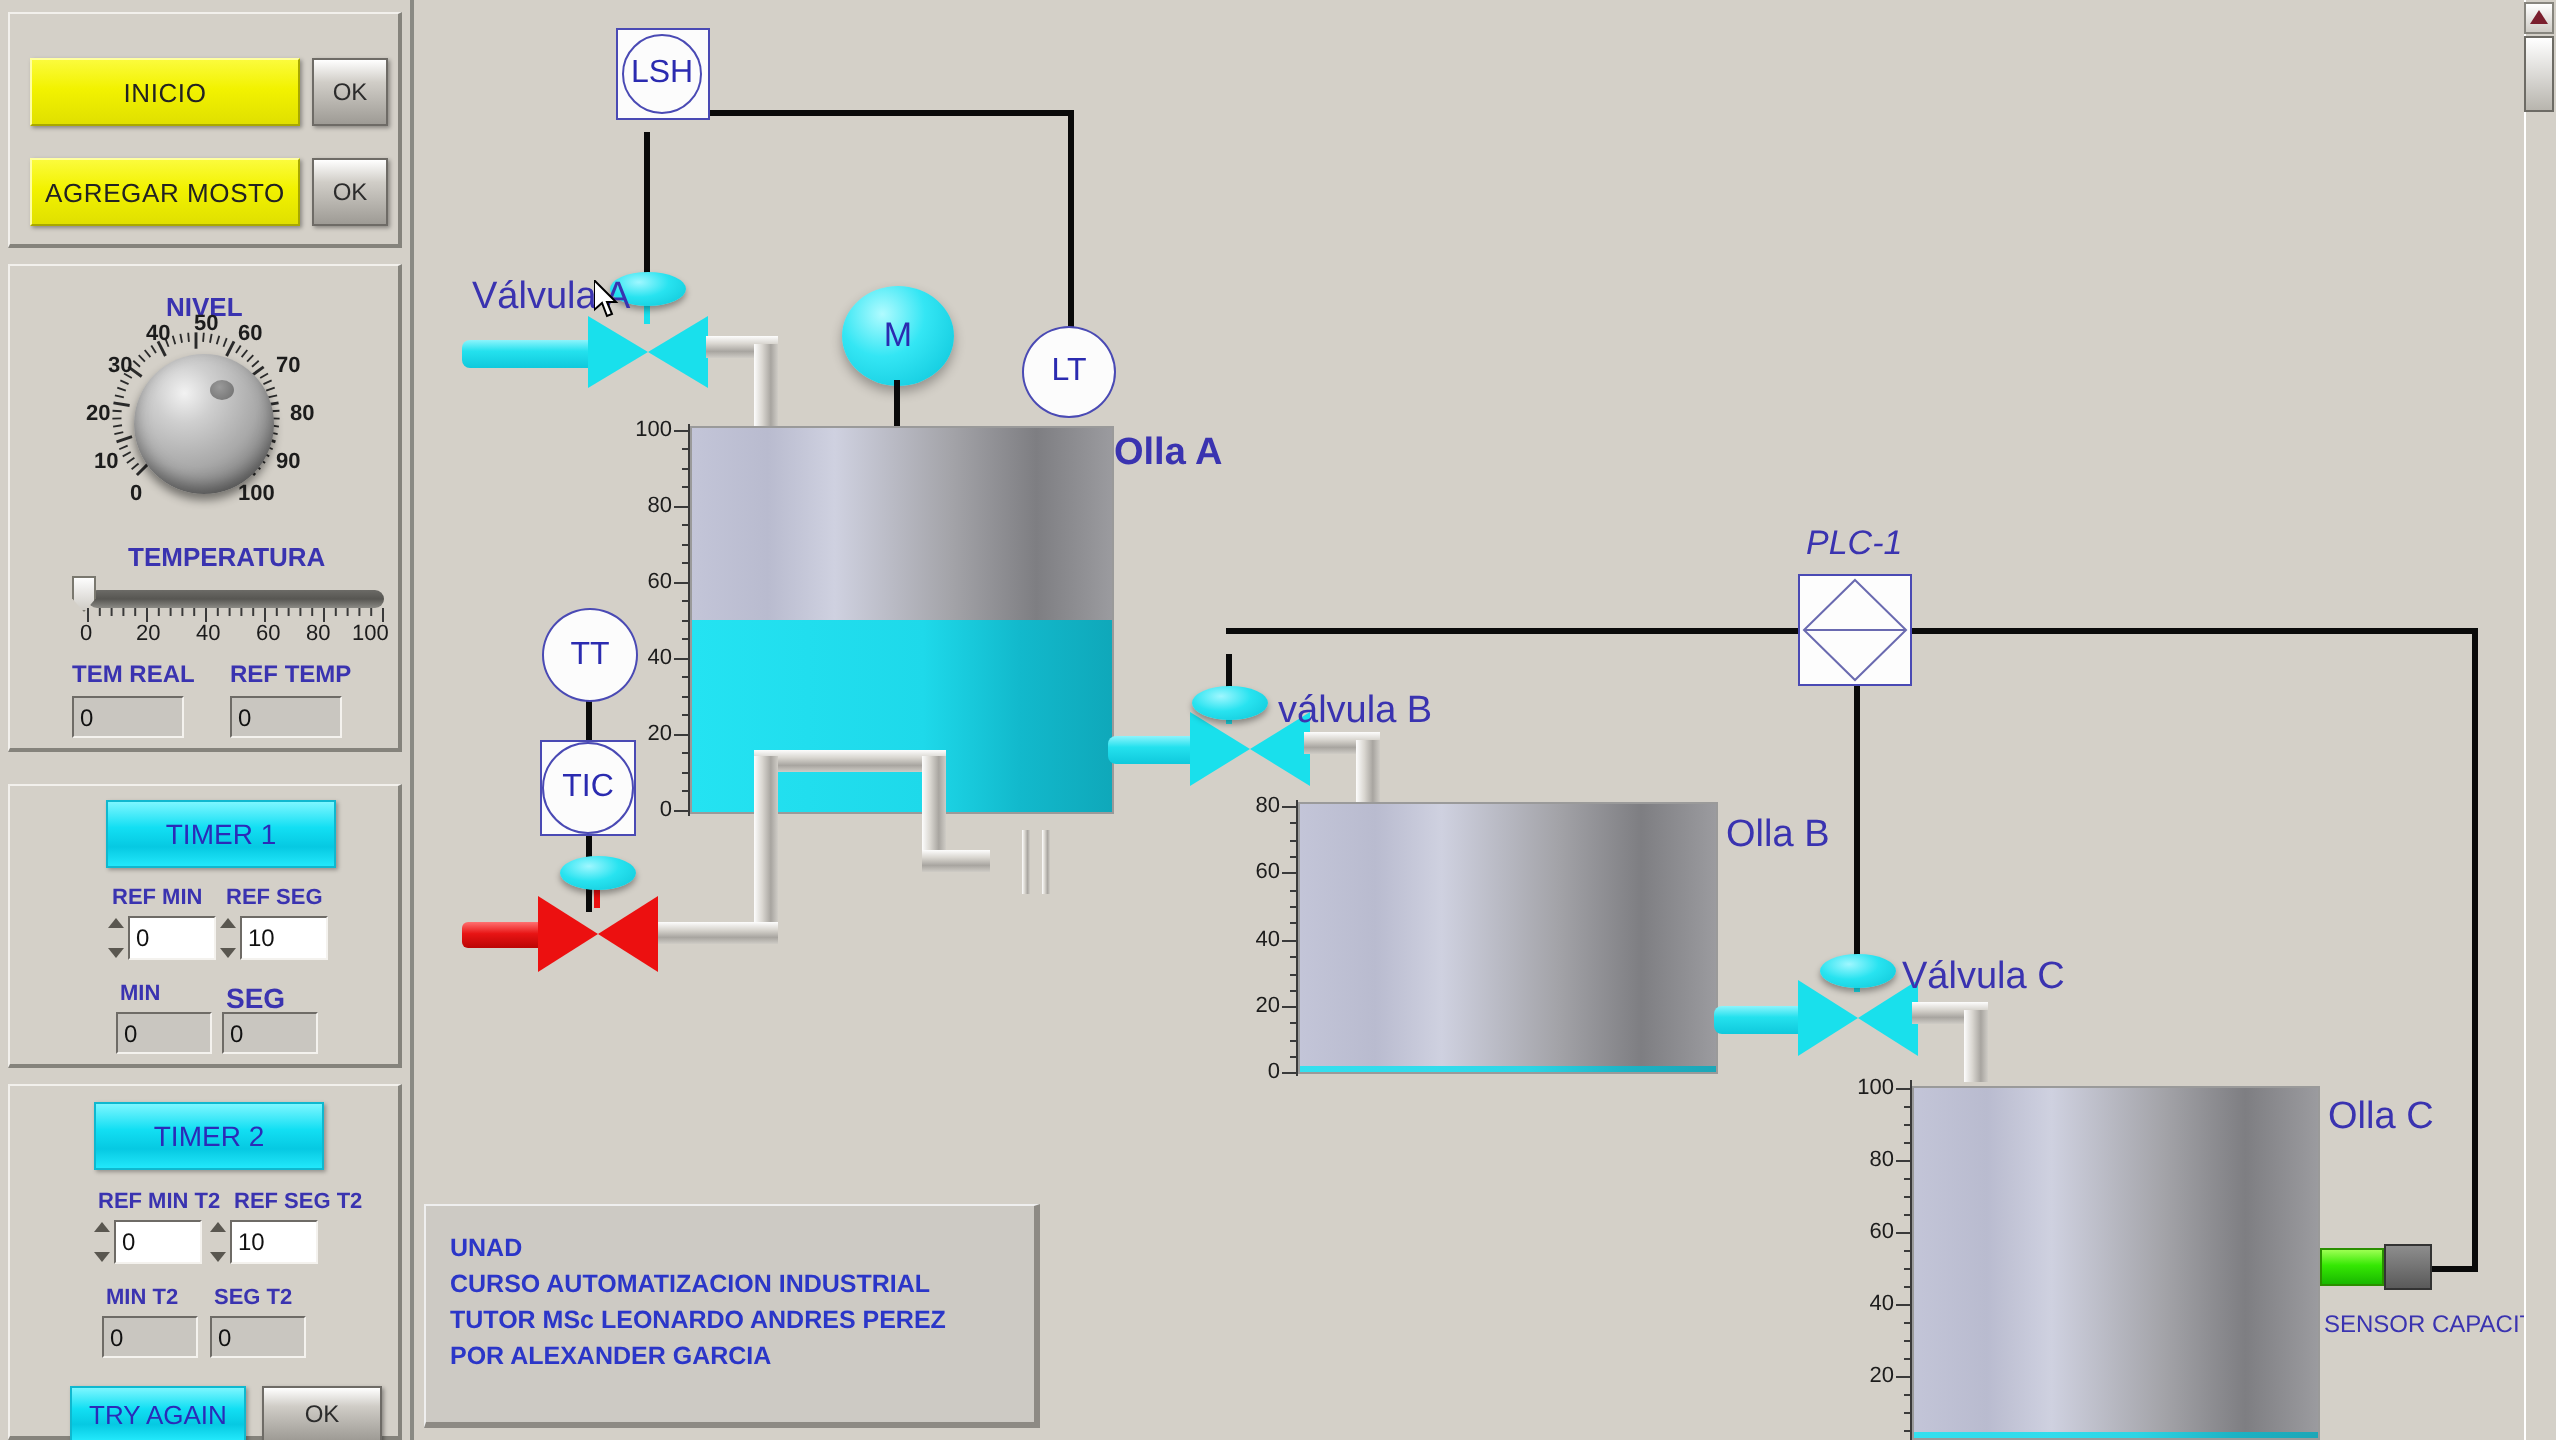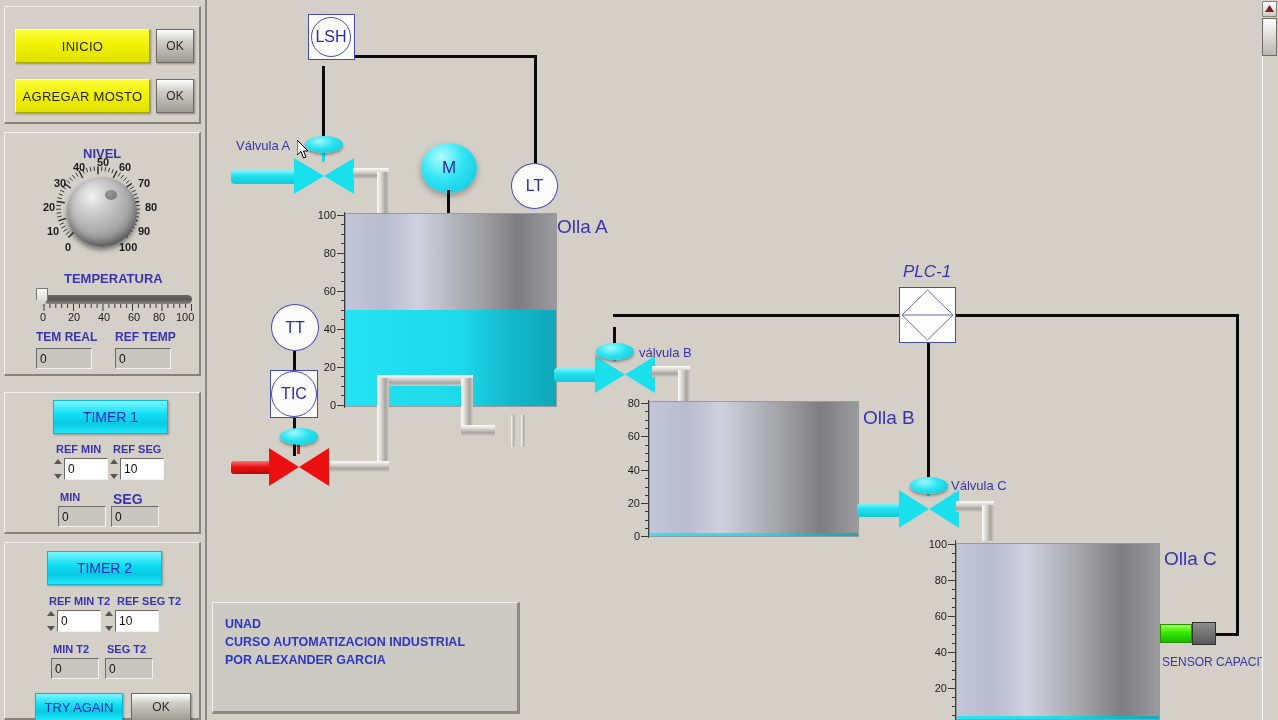--- a/index.html
+++ b/index.html
@@ -117,21 +117,21 @@
     position: absolute; right: 1px; top: 1px; width: 15px; height: 16px;
     background: linear-gradient(180deg,#ffffff,#cfccc6);
     border: 1px solid #87857e;
   }
   #vscroll-thumb {
     position: absolute; right: 1px; top: 18px; width: 15px; height: 38px;
     background: linear-gradient(180deg,#ffffff,#b8b5ae);
     border: 1px solid #6d6b65;
   }
 
-  .pi-lbl { position: absolute; color: #3a33b0; font-size: 13px; white-space: nowrap; }
+  .pi-lbl { position: absolute; color: #3a33b0; font-size: 19px; white-space: nowrap; }
   .tank-lbl { position: absolute; color: #3a33b0; font-size: 19px; white-space: nowrap; }
 
   
   .bubble {
     position: absolute; border-radius: 50%; background: #fcfcfc;
     border: 1px solid #4a4ab4;
     display: flex; align-items: center; justify-content: center;
     color: #2b2bb0; font-size: 16px;
   }
   .bubble-sq {
@@ -467,21 +467,21 @@
       <div class="tick" style="top:126px; width:4px;"></div>
         <div class="tick" style="top:136px; width:4px;"></div>
         <div class="tick" style="top:145px; width:4px;"></div>
       <div class="tick" style="top:164px; width:4px;"></div>
         <div class="tick" style="top:174px; width:4px;"></div>
         <div class="tick" style="top:183px; width:4px;"></div>
     </div>
     <div class="tank" style="left:136px; top:213px; width:212px; height:194px;">
       <div class="tank-liquid" style="height:50%;"></div>
     </div>
-    <div class="tank-lbl" style="left:348px; top:216px;">Olla A</div>
+    <div class="tank-lbl" style="left:348px; top:216px;font-weight:bold;">Olla A</div>
 
     <div class="pipe-gy" style="left:168px; top:375px; width:96px; height:11px;"></div>
     <div class="pipe-gyv" style="left:168px; top:378px; width:12px; height:86px;"></div>
     <div class="pipe-gyv" style="left:252px; top:378px; width:12px; height:54px;"></div>
     <div class="pipe-gy" style="left:252px; top:425px; width:34px; height:11px;"></div>
     <div class="pipe-gyv" style="left:302px; top:415px; width:4px; height:32px;"></div>
     <div class="pipe-gyv" style="left:312px; top:415px; width:4px; height:32px;"></div>
     <div class="pipe-gy" style="left:110px; top:461px; width:70px; height:11px;"></div>
 
     <div class="pipe-rd" style="left:22px; top:461px; width:42px; height:13px;"></div>
@@ -582,20 +582,21 @@
     </div>
     <div class="tank-lbl" style="left:955px; top:548px;">Olla C</div>
 
     <div id="sensor-green" style="left:951px; top:624px; width:32px; height:19px;"></div>
     <div id="sensor-body" style="left:983px; top:622px; width:24px; height:23px;"></div>
     <div class="pi-lbl" style="left:953px; top:655px; font-size:12px;">SENSOR CAPACITIV</div>
 
     <div id="credits" style="left:3px; top:602px; width:308px; height:112px;">
       <div>UNAD</div>
       <div>CURSO AUTOMATIZACION INDUSTRIAL</div>
+      <div>TUTOR MSc LEONARDO ANDRES PEREZ</div>
       <div>POR ALEXANDER GARCIA</div>
     </div>
 
     <div id="vscroll">
       <div id="vscroll-up">
         <svg width="13" height="14" viewBox="0 0 13 14">
           <polygon points="6.5,3 11,10 2,10" fill="#7a1f2e"></polygon>
         </svg>
       </div>
       <div id="vscroll-thumb"></div>

